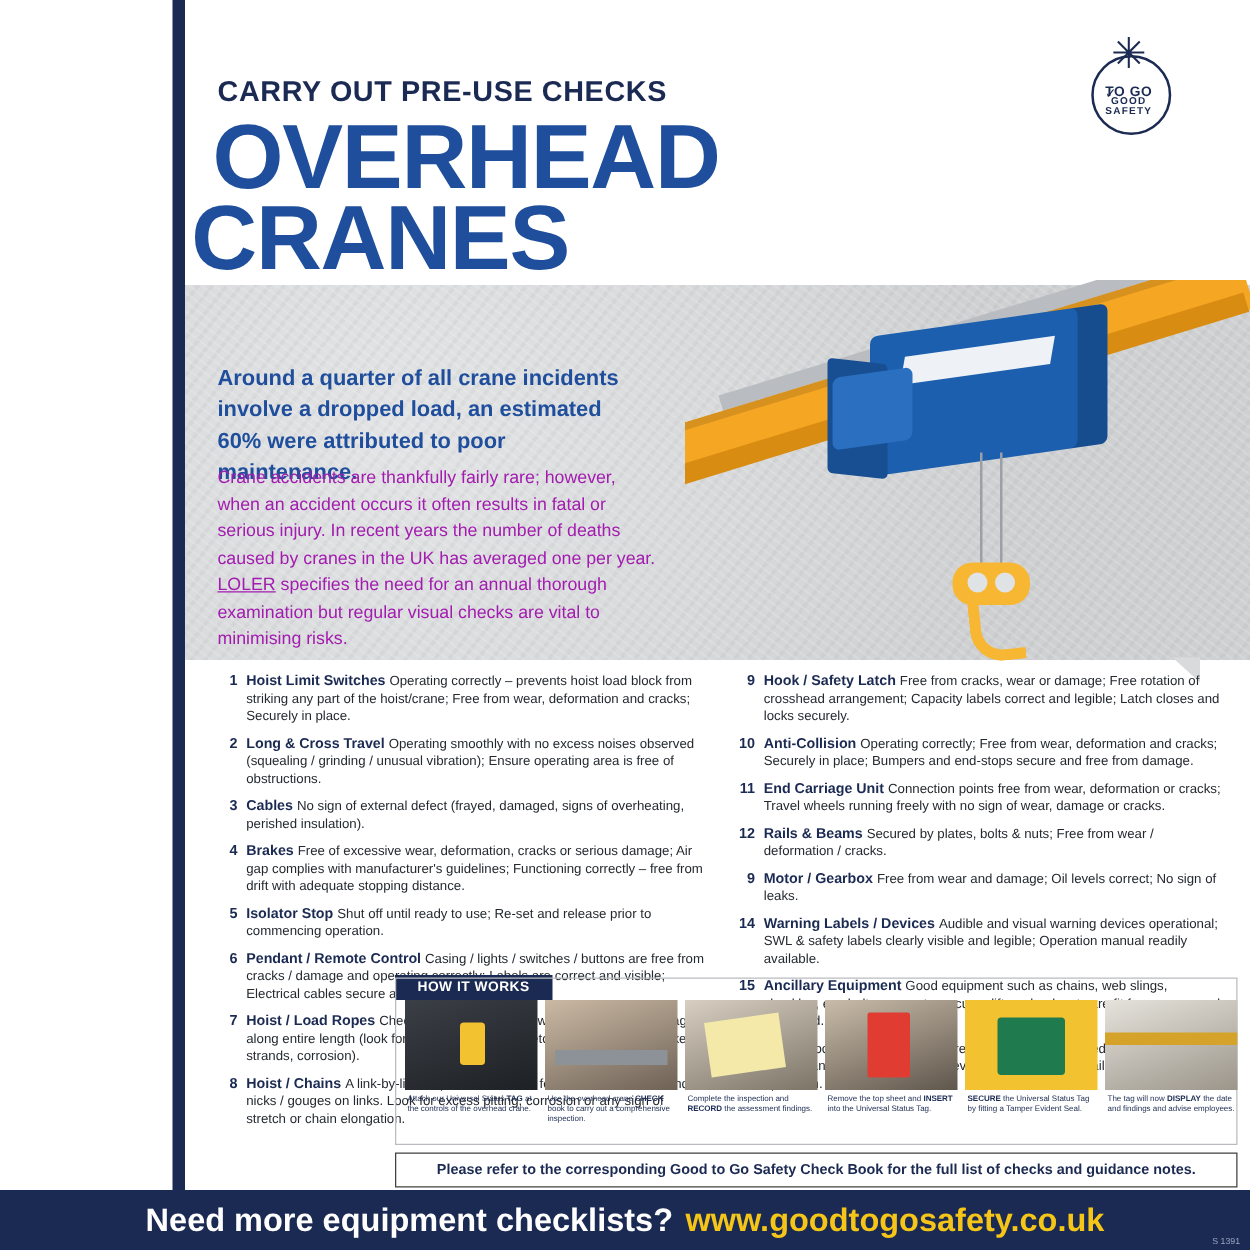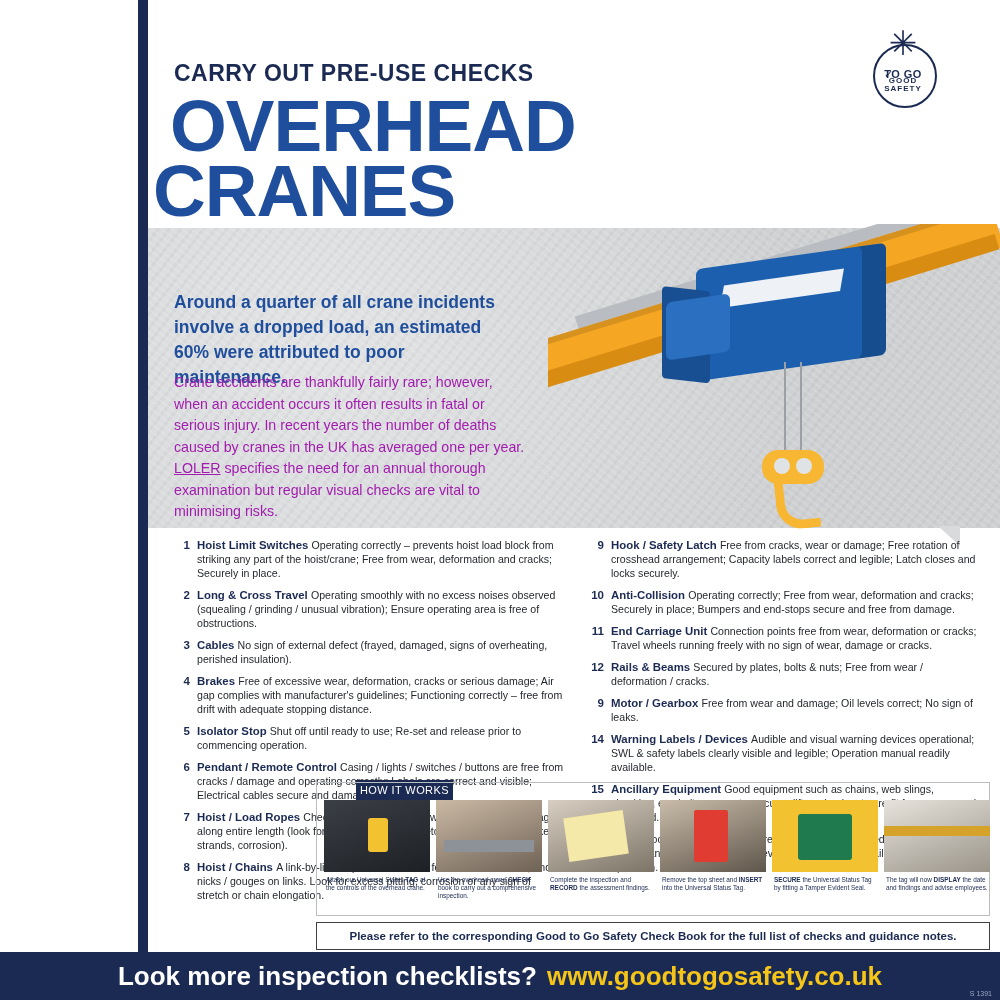--- a/index.html
+++ b/index.html
@@ -59,21 +59,21 @@
   .col{position:absolute;top:0;width:396px;}
   .col.left{left:6px;}
   .col.right{left:420px;}
   .item{display:flex;margin-bottom:7px;}
   .num{width:22px;flex:0 0 22px;text-align:right;padding-right:7px;font-size:11.5px;font-weight:bold;color:#1b2a52;line-height:1.32;}
   .txt{font-size:10.6px;line-height:1.32;color:#24292f;}
   .txt b{font-size:11.4px;color:#1b2a52;}
 
   
   .hiw{position:absolute;left:168px;top:782px;width:672px;height:132px;border:1px solid #b9bcc0;}
-  .hiw-tab{position:absolute;left:168px;top:780px;background:#1b2a52;color:#fff;font-size:11px;font-weight:normal;padding:4px 4px;letter-spacing:.4px;margin-left:40px;}
+  .hiw-tab{position:absolute;left:168px;top:780px;background:#1b2a52;color:#fff;font-size:11px;font-weight:bold;padding:4px 18px;letter-spacing:.4px;}
   .strip{position:absolute;left:176px;top:800px;display:flex;gap:6px;}
   .cell{width:106px;}
   .photo{width:106px;height:72px;position:relative;overflow:hidden;background:#5c5f66;}
   .cap{font-size:6.4px;line-height:1.22;color:#1b2a52;padding:4px 2px 0 2px;}
   .cap b{font-weight:bold;}
   .p1{background:linear-gradient(160deg,#3b3f46 0%,#1d2024 100%);}
   .p1:after{content:"";position:absolute;left:44px;top:18px;width:20px;height:34px;background:#f2c230;border-radius:3px;}
   .p2{background:linear-gradient(160deg,#cbb9a4 0%,#6e6256 100%);}
   .p2:after{content:"";position:absolute;left:8px;top:40px;width:90px;height:12px;background:#8d9298;}
   .p3{background:linear-gradient(160deg,#d8cfc2 0%,#7d7468 100%);}
@@ -245,17 +245,17 @@
           <div class="cap">The tag will now <b>DISPLAY</b> the date and findings and advise employees.</div>
         </div>
       </div>
 
     <div class="refer">
       <span>Please refer to the corresponding Good to Go Safety Check Book for the full list of checks and guidance notes.</span>
     </div>
   </div>
 
   <div class="footer">
-    <span class="f1">Look more inspection checklists?</span>
+    <span class="f1">Need more equipment checklists?</span>
     <span class="f2">www.goodtogosafety.co.uk</span>
     <span class="code">S 1391</span>
   </div>
 </div>
 
 </body></html>

